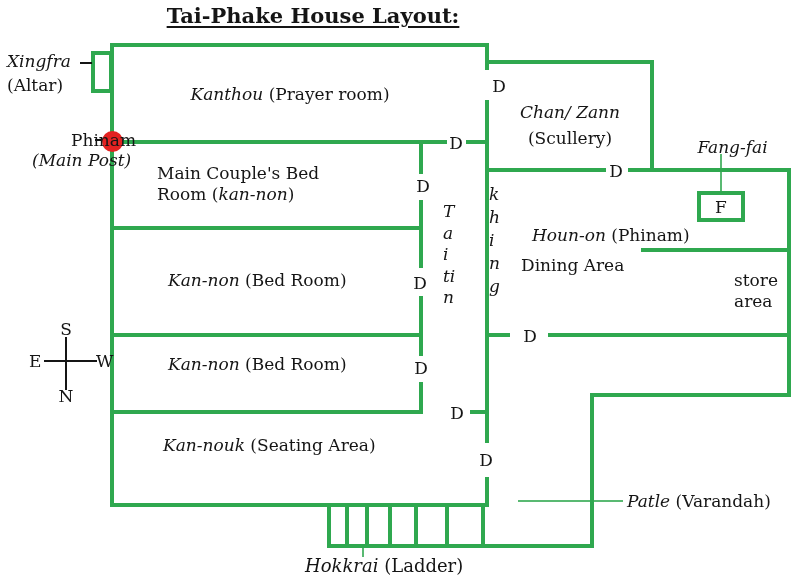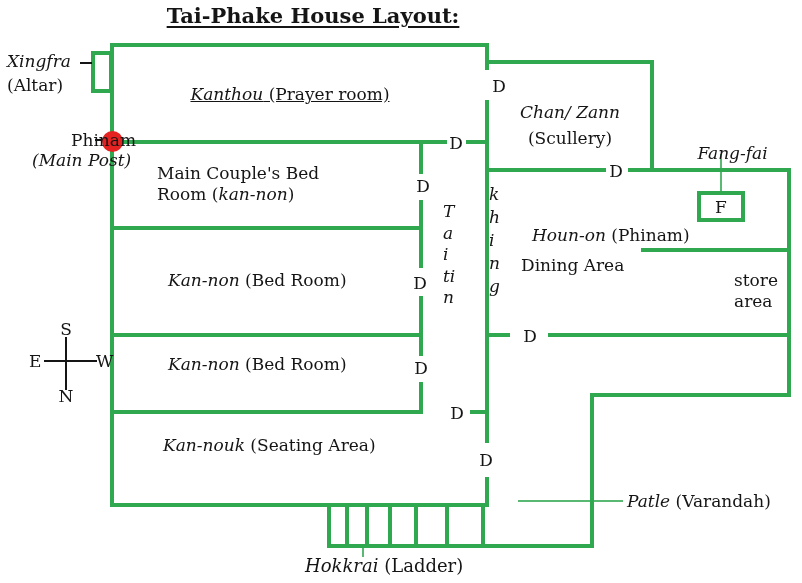--- a/index.html
+++ b/index.html
@@ -11,21 +11,21 @@
     font-family:"DejaVu Serif","Liberation Serif",serif; color:var(--ink);
     overflow:hidden;
   }
   .w{position:absolute; background:var(--wall);}
   .box{position:absolute; border:4px solid var(--wall); box-sizing:border-box; background:var(--bg);}
   .conn{position:absolute;}
   .conn.g{background:var(--wall); opacity:.8;}
   .conn.k{background:var(--ink);}
   .dot{position:absolute; border-radius:50%; background:var(--post);}
   .lbl{position:absolute; font-size:17px; line-height:21px; white-space:nowrap;}
-  .it{font-style:italic;margin-top:6px;}
+  .it{font-style:italic;}
   .ctr{text-align:center;}
   .vert{white-space:normal; word-break:break-all; width:13px; font-style:italic;}
   .dmark{position:absolute; width:18px; height:20px; text-align:center;
          font-size:17px; line-height:20px;}
   .fbox{display:flex; align-items:center; justify-content:center; font-size:17px;}
   .title{position:absolute; left:138px; top:3px; width:350px; text-align:center;
          font-weight:bold; font-size:21px; line-height:25px;
          text-decoration:underline; text-decoration-thickness:2px; text-underline-offset:3px;
          white-space:nowrap;}
 </style>
@@ -83,21 +83,21 @@
   </div>
 
   <div class="conn g" style="left:720px;top:154px;width:2px;height:38px;"></div>
   <div class="conn g" style="left:518px;top:500px;width:105px;height:2px;"></div>
   <div class="conn g" style="left:362px;top:546px;width:2px;height:11px;"></div>
   <div class="conn k" style="left:80px;top:62px;width:12px;height:2px;"></div>
   <div class="conn k" style="left:95px;top:139px;width:9px;height:2px;"></div>
 
   <div class="dot" style="left:102px;top:131px;width:21px;height:21px;"></div>
 
-  <div class="lbl ctr" style="left:100px;top:84px;width:380px;text-decoration:underline;">
+  <div class="lbl ctr" style="left:100px;top:84px;width:380px;">
     <span class="it">Kanthou</span><span> (Prayer room)</span>
   </div>
 
   <div class="lbl" style="left:157px;top:163px;">
     <span>Main Couple's Bed</span><br>
     <span>Room (</span><span class="it">kan-non</span><span>)</span>
   </div>
 
   <div class="lbl" style="left:168px;top:270px;">
     <span class="it">Kan-non</span><span> (Bed Room)</span>

